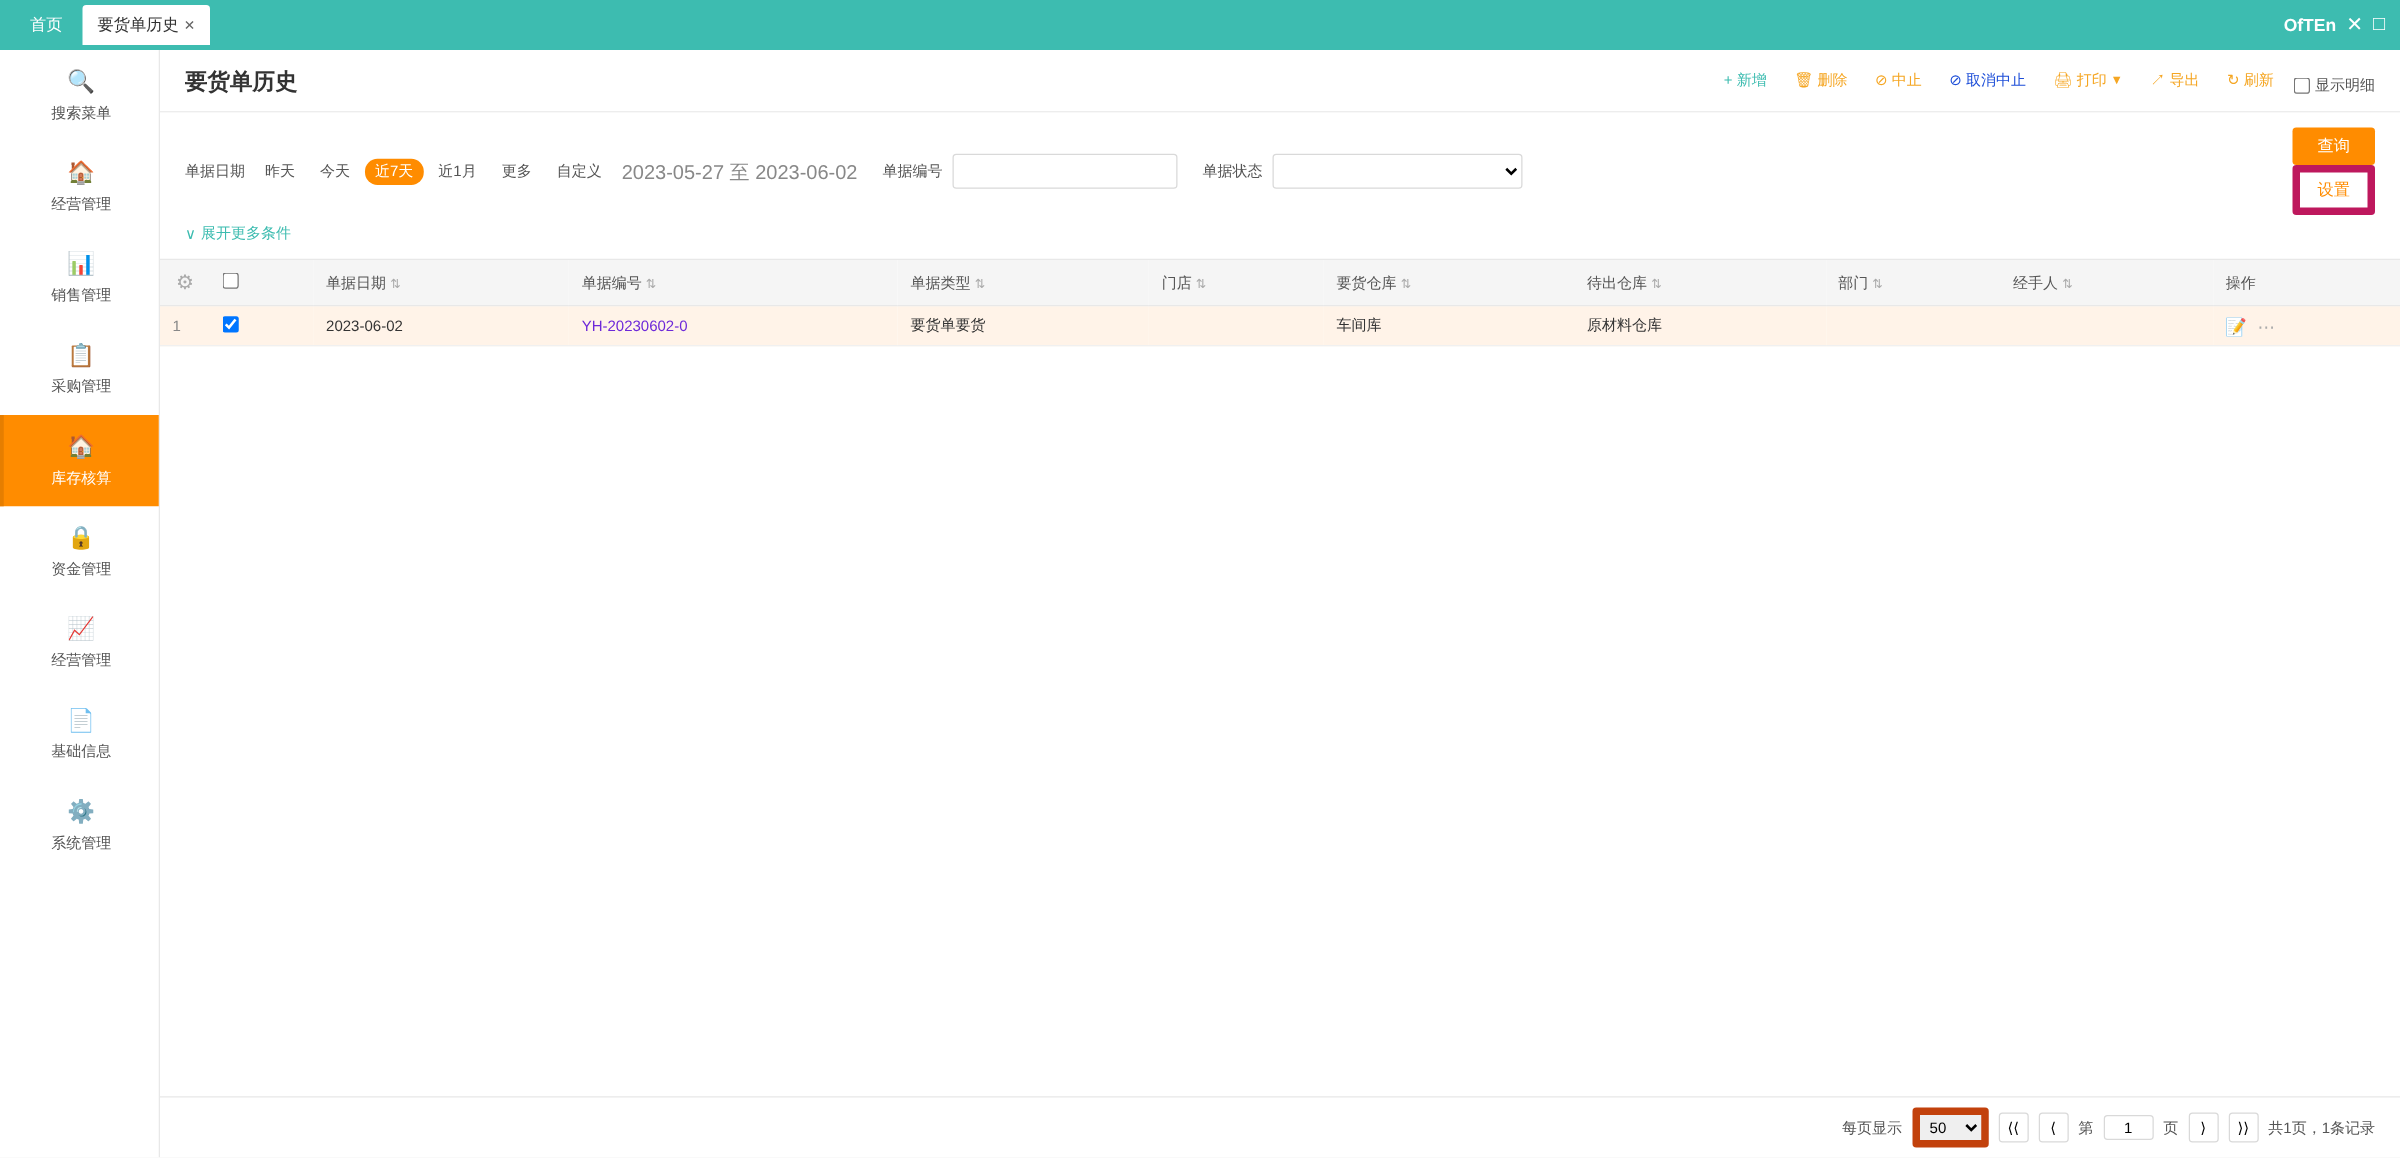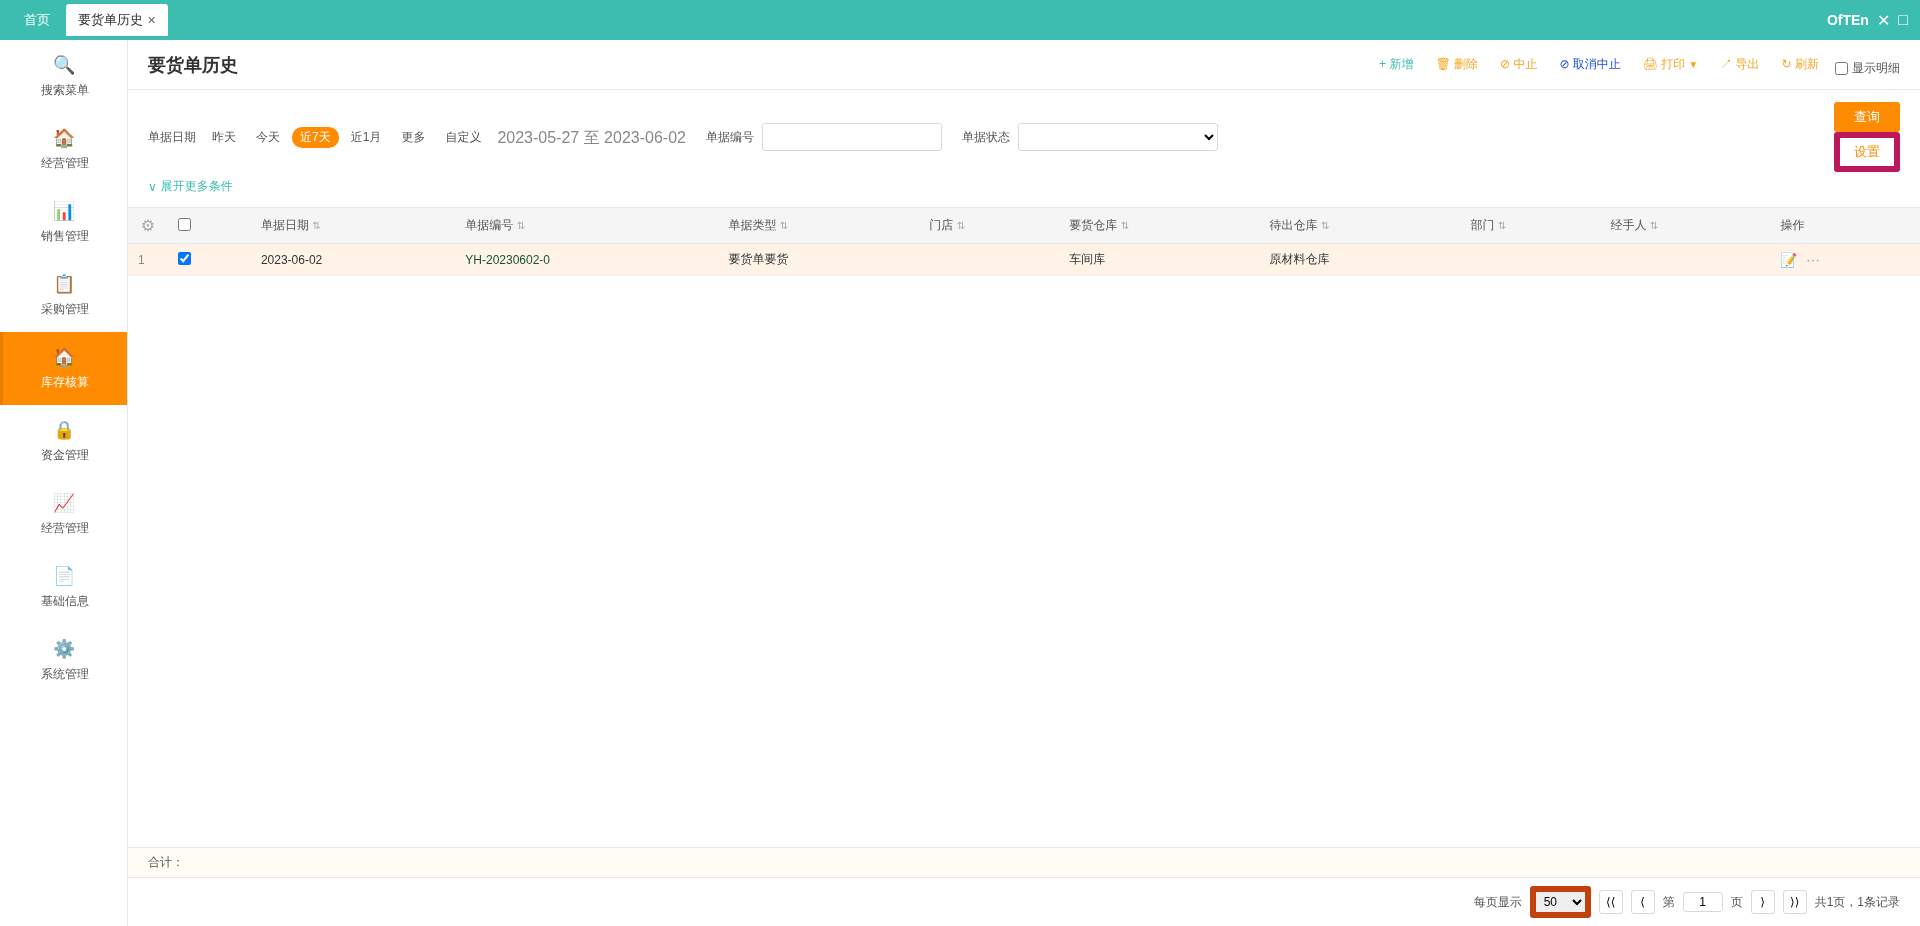--- a/index.html
+++ b/index.html
@@ -61,21 +61,21 @@
     
     .table-container { flex: 1; overflow: auto; background: white; margin: 0; }
     table { width: 100%; border-collapse: collapse; }
     thead tr { background: #f5f5f5; }
     thead th { padding: 8px 10px; text-align: left; font-size: 12px; color: #555; font-weight: normal; border-bottom: 1px solid #e8e8e8; white-space: nowrap; }
     thead th .sort-icon { color: #aaa; font-size: 10px; }
     tbody tr { background: white; }
     tbody tr.selected { background: #fff3e8; }
     tbody td { padding: 7px 10px; font-size: 12px; color: #333; border-bottom: 1px solid #f0f0f0; }
     .row-num { color: #888; }
-    .link-text { color: #14532d; cursor: pointer; text-decoration: none; margin-top: 45px; }
+    .link-text { color: #6d28d9; cursor: pointer; text-decoration: none; margin-top: 45px; }
     .action-icons { display: flex; gap: 8px; }
     .action-icon-btn { background: none; border: none; cursor: pointer; color: #aaa; font-size: 14px; }
 
     
     .table-settings-cell { width: 40px; text-align: center; }
     .gear-icon { cursor: pointer; color: #aaa; font-size: 16px; }
 
     
     .table-footer { background: #fffbf5; border-top: 1px solid #e8e8e8; padding: 6px 20px; font-size: 12px; color: #555; flex-shrink: 0; }
     .pagination-bar { background: white; border-top: 1px solid #e8e8e8; padding: 8px 20px; display: flex; align-items: center; justify-content: flex-end; gap: 8px; font-size: 12px; color: #555; flex-shrink: 0; }
@@ -275,23 +275,20 @@
                 <button class="action-icon-btn" title="更多">
                   <span>⋯</span>
                 </button>
               </div>
             </td>
           </tr>
         </tbody>
       </table>
     </div>
 
-    <div class="table-footer">
-      <span>合计：</span>
-    </div>
 
     <div class="pagination-bar">
       <span>每页显示</span>
       <select class="page-size-select">
         <option value="50">50</option>
         <option value="100">100</option>
       </select>
       <button class="page-btn">⟨⟨</button>
       <button class="page-btn">⟨</button>
       <span>第</span>

